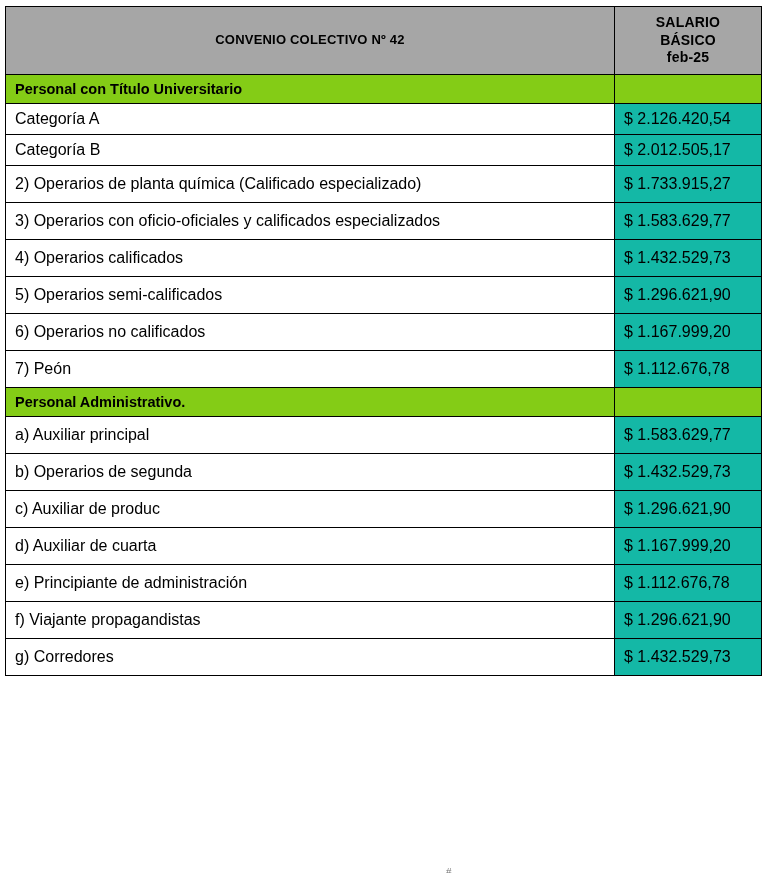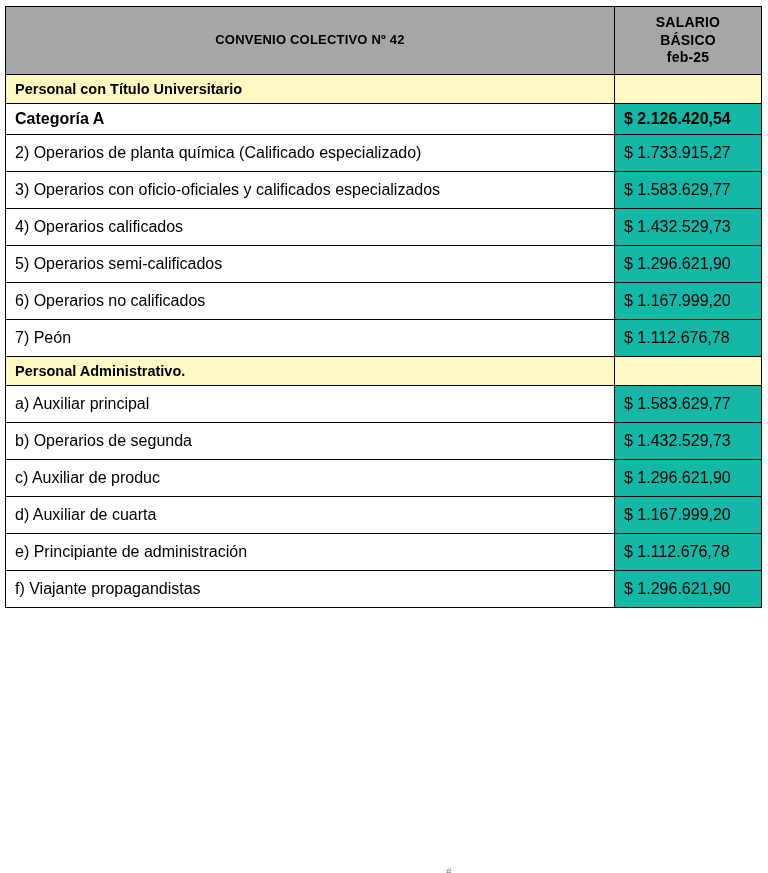--- a/index.html
+++ b/index.html
@@ -50,21 +50,21 @@
   }
   .hdr .hdr-amount {
     padding: 7px 6px 7px 6px;
     line-height: 1.25;
     font-size: 14px;
   }
   .hdr .hdr-amount span { display: block; }
 
   
   .section td {
-    background: #fef9c3;
+    background: #84cc16;
     font-weight: bold;
     font-size: 14.5px;
   }
   .section td.concept {
     padding: 6px 0 6px 9px;
   }
   .section td.amount {
     padding: 6px 8px 6px 8px;
   }
 
@@ -80,21 +80,20 @@
     font-size: 16px;
     padding: 9px 8px 9px 9px;
     background: #14b8a6;
     text-align: left;
     white-space: nowrap;
   }
   .row.tight td.concept,
   .row.tight td.amount {
     padding-top: 6px;
     padding-bottom: 6px;
-    font-weight: bold;
   }
   
   .page-cut {
     position: absolute;
     left: 0;
     bottom: 0;
     width: 768px;
     height: 18px;
     background: #ffffff;
   }
@@ -128,20 +127,24 @@
       </tr>
 
       <tr class="section">
         <td class="concept">Personal con Título Universitario</td>
         <td class="amount"></td>
       </tr>
       <tr class="row tight">
         <td class="concept">Categoría A</td>
         <td class="amount">$ 2.126.420,54</td>
       </tr>
+      <tr class="row tight">
+        <td class="concept">Categoría B</td>
+        <td class="amount">$ 2.012.505,17</td>
+      </tr>
 
       <tr class="row">
         <td class="concept">2) Operarios de planta química (Calificado especializado)</td>
         <td class="amount">$ 1.733.915,27</td>
       </tr>
       <tr class="row">
         <td class="concept">3) Operarios con oficio-oficiales y calificados especializados</td>
         <td class="amount">$ 1.583.629,77</td>
       </tr>
       <tr class="row">
@@ -182,20 +185,24 @@
         <td class="amount">$ 1.167.999,20</td>
       </tr>
       <tr class="row">
         <td class="concept">e) Principiante de administración</td>
         <td class="amount">$ 1.112.676,78</td>
       </tr>
       <tr class="row">
         <td class="concept">f) Viajante propagandistas</td>
         <td class="amount">$ 1.296.621,90</td>
       </tr>
+      <tr class="row">
+        <td class="concept">g) Corredores</td>
+        <td class="amount">$ 1.432.529,73</td>
+      </tr>
     </tbody>
   </table>
 
   <div class="page-cut">
     <div class="cut-mark">#</div>
   </div>
 
 </div>
 
 </body></html>

